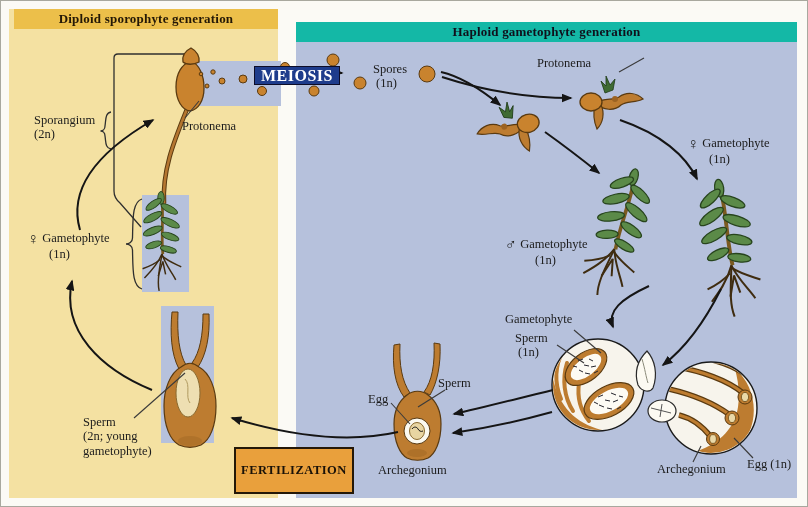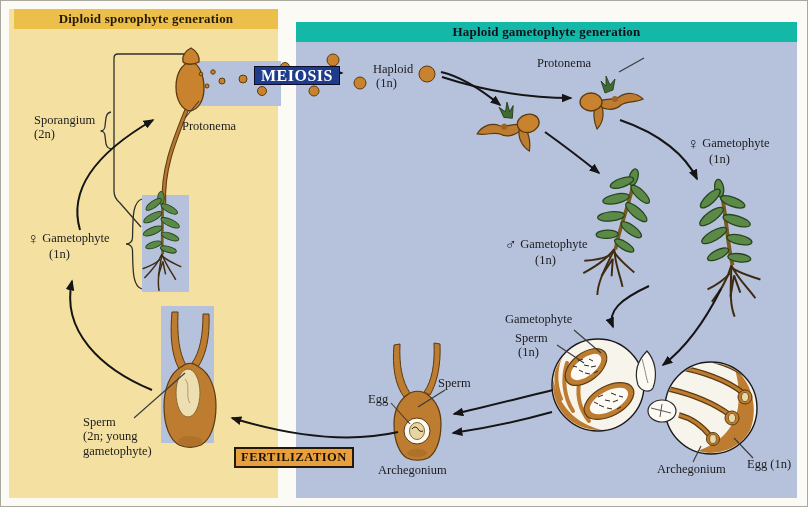--- a/index.html
+++ b/index.html
@@ -30,21 +30,21 @@
   .indent3{padding-left:3px;}
   .procbox{
     position:absolute;font-weight:bold;z-index:6;white-space:nowrap;
   }
   #meiosis-box{
     left:253px;top:44px;background:#1e3c8c;color:#ffffff;border:1px solid #0d0d28;
     padding:0 6px;font-size:16px;height:17px;line-height:17px;letter-spacing:0.5px;margin-top:21px;
   }
   #fert-box{
     left:233px;top:446px;background:#e9a03c;color:#1a1208;border:2px solid #241808;
-    padding:1px 5px;font-size:12.5px;height:15px;line-height:15px;letter-spacing:0.5px;
+    padding:14px 5px;font-size:12.5px;height:15px;line-height:15px;letter-spacing:0.5px;
   }
 </style>
 </head>
 <body>
 
 <div class="figure">
 
   <div class="panel-body" id="diploid-body"></div>
   <div class="panel-body" id="haploid-body"></div>
   <div class="panel-header" id="diploid-header">
@@ -243,21 +243,21 @@
   <div class="procbox" id="fert-box">FERTILIZATION</div>
 
   <div class="lbl" style="left:33px;top:112px">
     <span class="row">Sporangium</span>
     <span class="row ploidy">(2n)</span>
   </div>
 
   <div class="lbl" style="left:181px;top:118px">Protonema</div>
 
   <div class="lbl" style="left:372px;top:61px">
-    <span class="row">Haploid</span>
+    <span class="row">Spores</span>
     <span class="row ploidy indent3">(1n)</span>
   </div>
 
   <div class="lbl" style="left:536px;top:55px">Protonema</div>
 
 
   <div class="lbl" style="left:26px;top:230px">
     <span class="row">
       <span class="gsym">♀</span>
       <span>Gametophyte</span>

